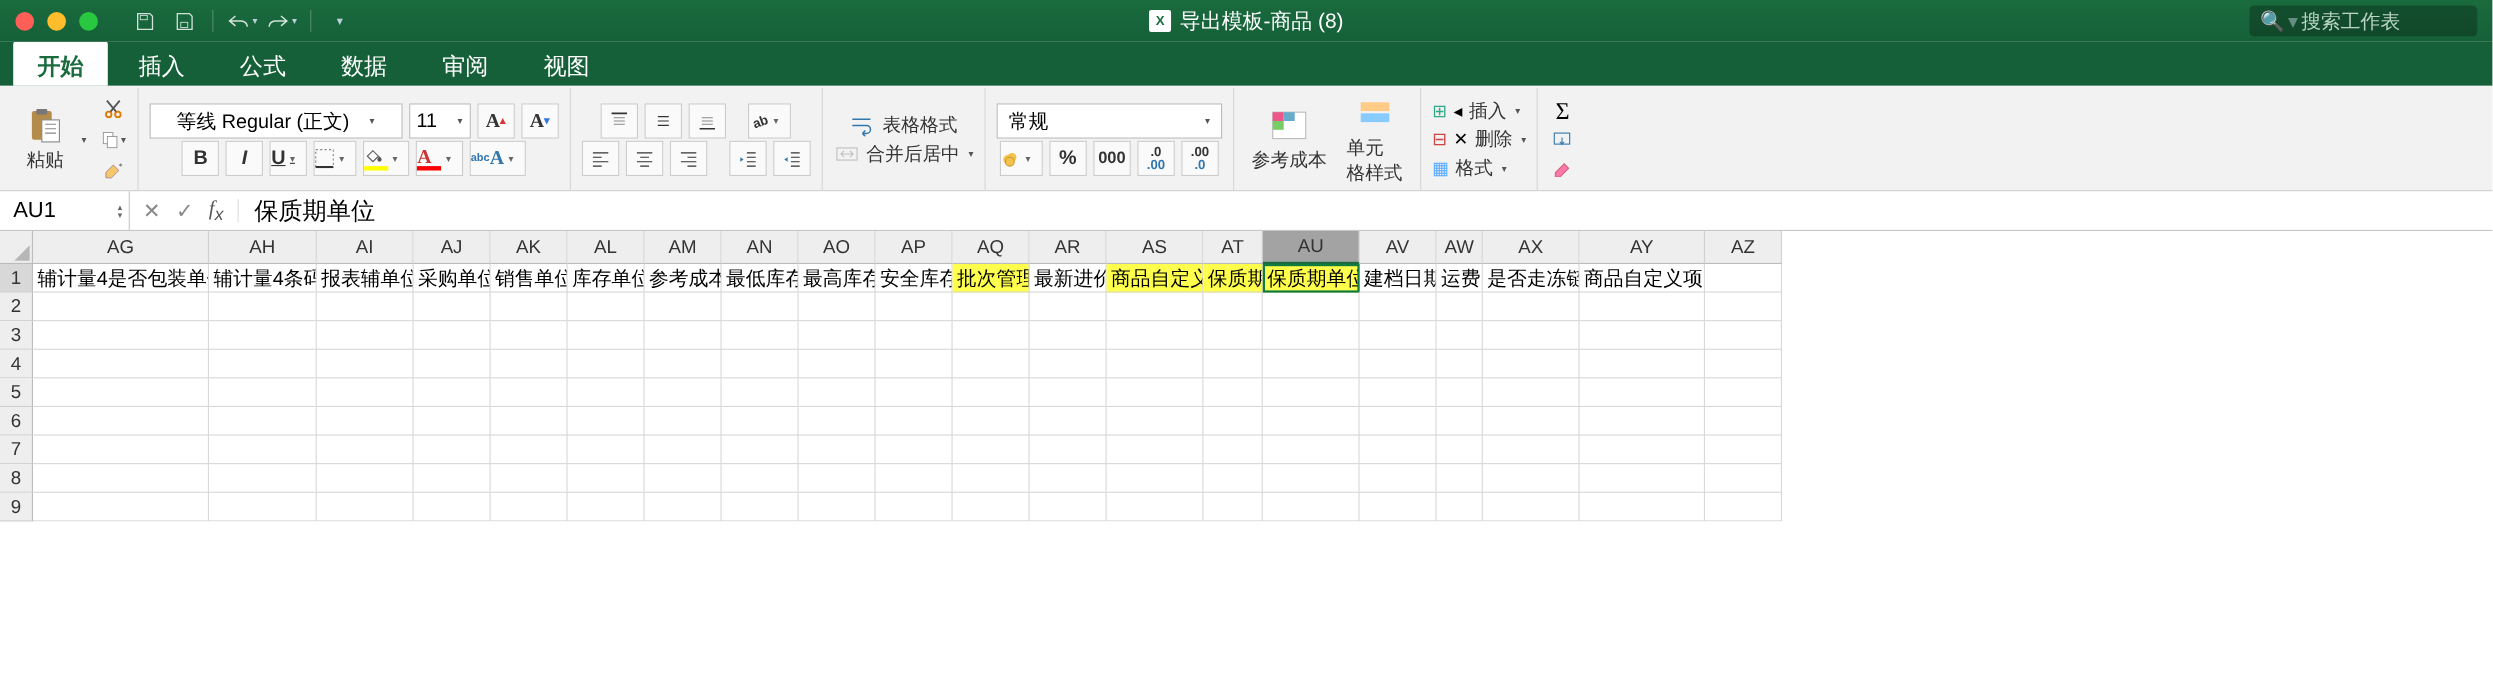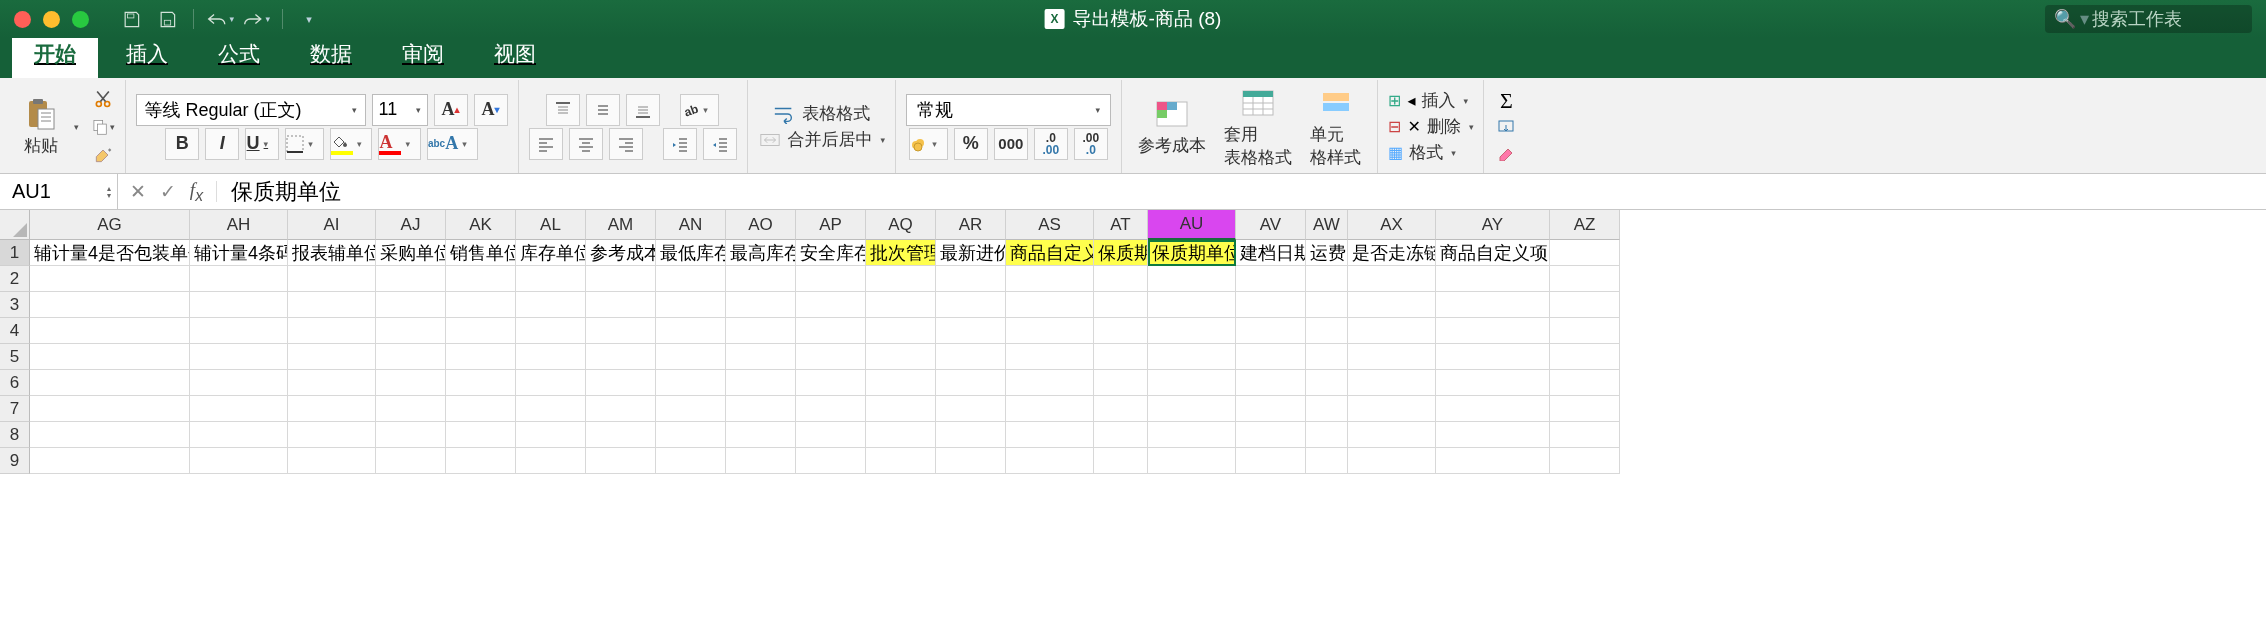--- a/index.html
+++ b/index.html
@@ -16,34 +16,34 @@
 .qat .qbtn { width: 28px; height: 24px; display: flex; align-items: center; justify-content: center; opacity: .9; }
 .qat .qbtn svg { fill: #e8f0ea; }
 .qat .sep { width: 1px; height: 20px; background: rgba(255,255,255,.25); margin: 0 4px; }
 .title-center { position: absolute; left: 50%; transform: translateX(-50%); display: flex; align-items: center; gap: 8px; font-size: 19px; }
 .title-center .xicon { width: 20px; height: 20px; background: #fff; color: #1a6b3e; font-size: 12px; font-weight: bold; display: flex; align-items: center; justify-content: center; border-radius: 2px; }
 .searchwrap { margin-left: auto; margin-right: 14px; display: flex; align-items: center; background: rgba(0,0,0,.25); border-radius: 4px; padding: 3px 10px; font-size: 18px; color: #cde; }
 .searchwrap input { background: transparent; border: none; outline: none; color: #fff; width: 150px; font-size: 18px; }
 .searchwrap input::placeholder { color: #b9d4c4; }
 
 
-.tabbar { background: #156038; height: 40px; display: flex; align-items: flex-end; padding-left: 12px; text-decoration: underline; }
+.tabbar { background: #156038; height: 40px; display: flex; padding-left: 12px; }
 .tab { padding: 8px 22px 10px; color: #fff; font-size: 21px; margin-right: 6px; cursor: pointer; }
 .tab.active { background: #fff; color: #1a6b3e; font-weight: 600; border-radius: 2px 2px 0 0; }
 
 
 .ribbon { background: #f2f2f2; border-bottom: 1px solid #c7c7c7; height: 96px; display: flex; align-items: stretch; padding: 2px 6px 0; }
 .ribgroup { display: flex; align-items: center; padding: 4px 10px; border-right: 1px solid #d5d5d5; gap: 6px; }
 .ribgroup.col { flex-direction: column; justify-content: center; gap: 2px; }
 .bigbtn { display: flex; flex-direction: column; align-items: center; justify-content: center; padding: 2px 6px; font-size: 17px; color: #333; }
 .bigbtn .ico { width: 38px; height: 38px; display: flex; align-items: center; justify-content: center; }
 .smallico { width: 24px; height: 24px; display: flex; align-items: center; justify-content: center; }
 .dd { font-size: 9px; margin-left: 2px; color: #555; }
 .row { display: flex; align-items: center; gap: 6px; }
-.fontsel { background: #fff; border: 1px solid #bbb; height: 32px; font-size: 18px; padding: 2px 8px; display: flex; align-items: center; width: 230px; justify-content: space-between; }
+.fontsel { background: #fff; border: 1px solid #bbb; height: 32px; font-size: 18px; padding: 2px 24px; display: flex; align-items: center; width: 230px; justify-content: space-between; }
 .sizesel { background: #fff; border: 1px solid #bbb; height: 32px; font-size: 18px; padding: 2px 6px; display: flex; align-items: center; width: 56px; justify-content: space-between; }
 .sqbtn { border: 1px solid #ccc; background: #fafafa; height: 32px; min-width: 34px; display: flex; align-items: center; justify-content: center; font-size: 18px; font-weight: bold; color: #333; }
 .sqbtn.split { padding-right: 10px; position: relative; }
 .sqbtn.split::after { content: "▾"; font-size: 9px; margin-left: 4px; color: #666; font-weight: normal; }
 .sqbtn.under { text-decoration: underline; }
 .sqbtn.ital { font-style: italic; }
 .selectlike { background: #fff; border: 1px solid #bbb; height: 32px; font-size: 18px; padding: 2px 10px; display: flex; align-items: center; width: 205px; justify-content: space-between; }
 .riblabel { font-size: 17px; color: #333; }
 .dim { color: #9a9a9a; }
 
@@ -58,21 +58,21 @@
 
 .grid { display: flex; }
 .rowhead-col { display: flex; flex-direction: column; }
 .corner { width: 30px; height: 30px; background: #eee; border-right: 1px solid #bcbcbc; border-bottom: 1px solid #bcbcbc; position: relative; }
 .corner::after { content: ""; position: absolute; right: 2px; bottom: 2px; width: 0; height: 0; border-left: 14px solid transparent; border-bottom: 14px solid #b7b7b7; }
 .rowhead { width: 30px; height: 26px; background: #eee; border-right: 1px solid #bcbcbc; border-bottom: 1px solid #d0d0d0; display: flex; align-items: center; justify-content: center; font-size: 17px; color: #333; }
 .rowhead.sel { background: #d8d8d8; }
 .gridbody { flex: 1; overflow: hidden; }
 .colheads { display: flex; height: 30px; }
 .colhead { background: #eee; border-right: 1px solid #d0d0d0; border-bottom: 1px solid #bcbcbc; display: flex; align-items: center; justify-content: center; font-size: 17px; color: #333; flex-shrink: 0; }
-.colhead.sel { background: #d946ef; border-bottom: 2px solid #1a6b3e; }
+.colhead.sel { background: #a3a3a3; border-bottom: 2px solid #1a6b3e; }
 .datarow { display: flex; height: 26px; }
 .cell { border-right: 1px solid #d8d8d8; border-bottom: 1px solid #d8d8d8; display: flex; align-items: center; padding: 0 4px; font-size: 18px; color: #000; white-space: nowrap; overflow: hidden; flex-shrink: 0; font-weight: 500; }
 .cell.hl { background: #ffff4d; }
 .cell.selcell { outline: 2px solid #0f7b3f; outline-offset: -2px; }
 
 .colorstrip { height: 4px; width: 22px; margin-top: -2px; }
 </style>
 </head>
 <body>
 
@@ -315,31 +315,20 @@
     <div class="bigbtn">
       <div class="ico">
           <svg width="34" height="34" viewBox="0 0 34 34">
             <rect x="2" y="4" width="30" height="24" fill="#fff" stroke="#bbb"></rect>
             <rect x="2" y="4" width="10" height="8" fill="#e58"></rect>
             <rect x="12" y="4" width="10" height="8" fill="#6ac"></rect>
             <rect x="2" y="12" width="10" height="8" fill="#7c6"></rect>
           </svg>
         </div>
       <span>参考成本</span>
-    </div>
-    <div class="bigbtn">
-      <div class="ico">
-          <svg width="34" height="34" viewBox="0 0 34 34">
-            <rect x="2" y="4" width="30" height="24" fill="#fff" stroke="#bbb"></rect>
-            <rect x="2" y="4" width="30" height="6" fill="#4a9"></rect>
-            <path d="M2 16h30M2 22h30M12 10v18M22 10v18" stroke="#bbb"></path>
-          </svg>
-        </div>
-      <span style="white-space:pre">套用
-表格格式</span>
     </div>
     <div class="bigbtn">
       <div class="ico">
           <svg width="34" height="34" viewBox="0 0 34 34">
             <rect x="4" y="6" width="26" height="8" fill="#fc8"></rect>
             <rect x="4" y="16" width="26" height="8" fill="#8cf"></rect>
           </svg>
         </div>
       <span style="white-space:pre">单元
 格样式</span>

